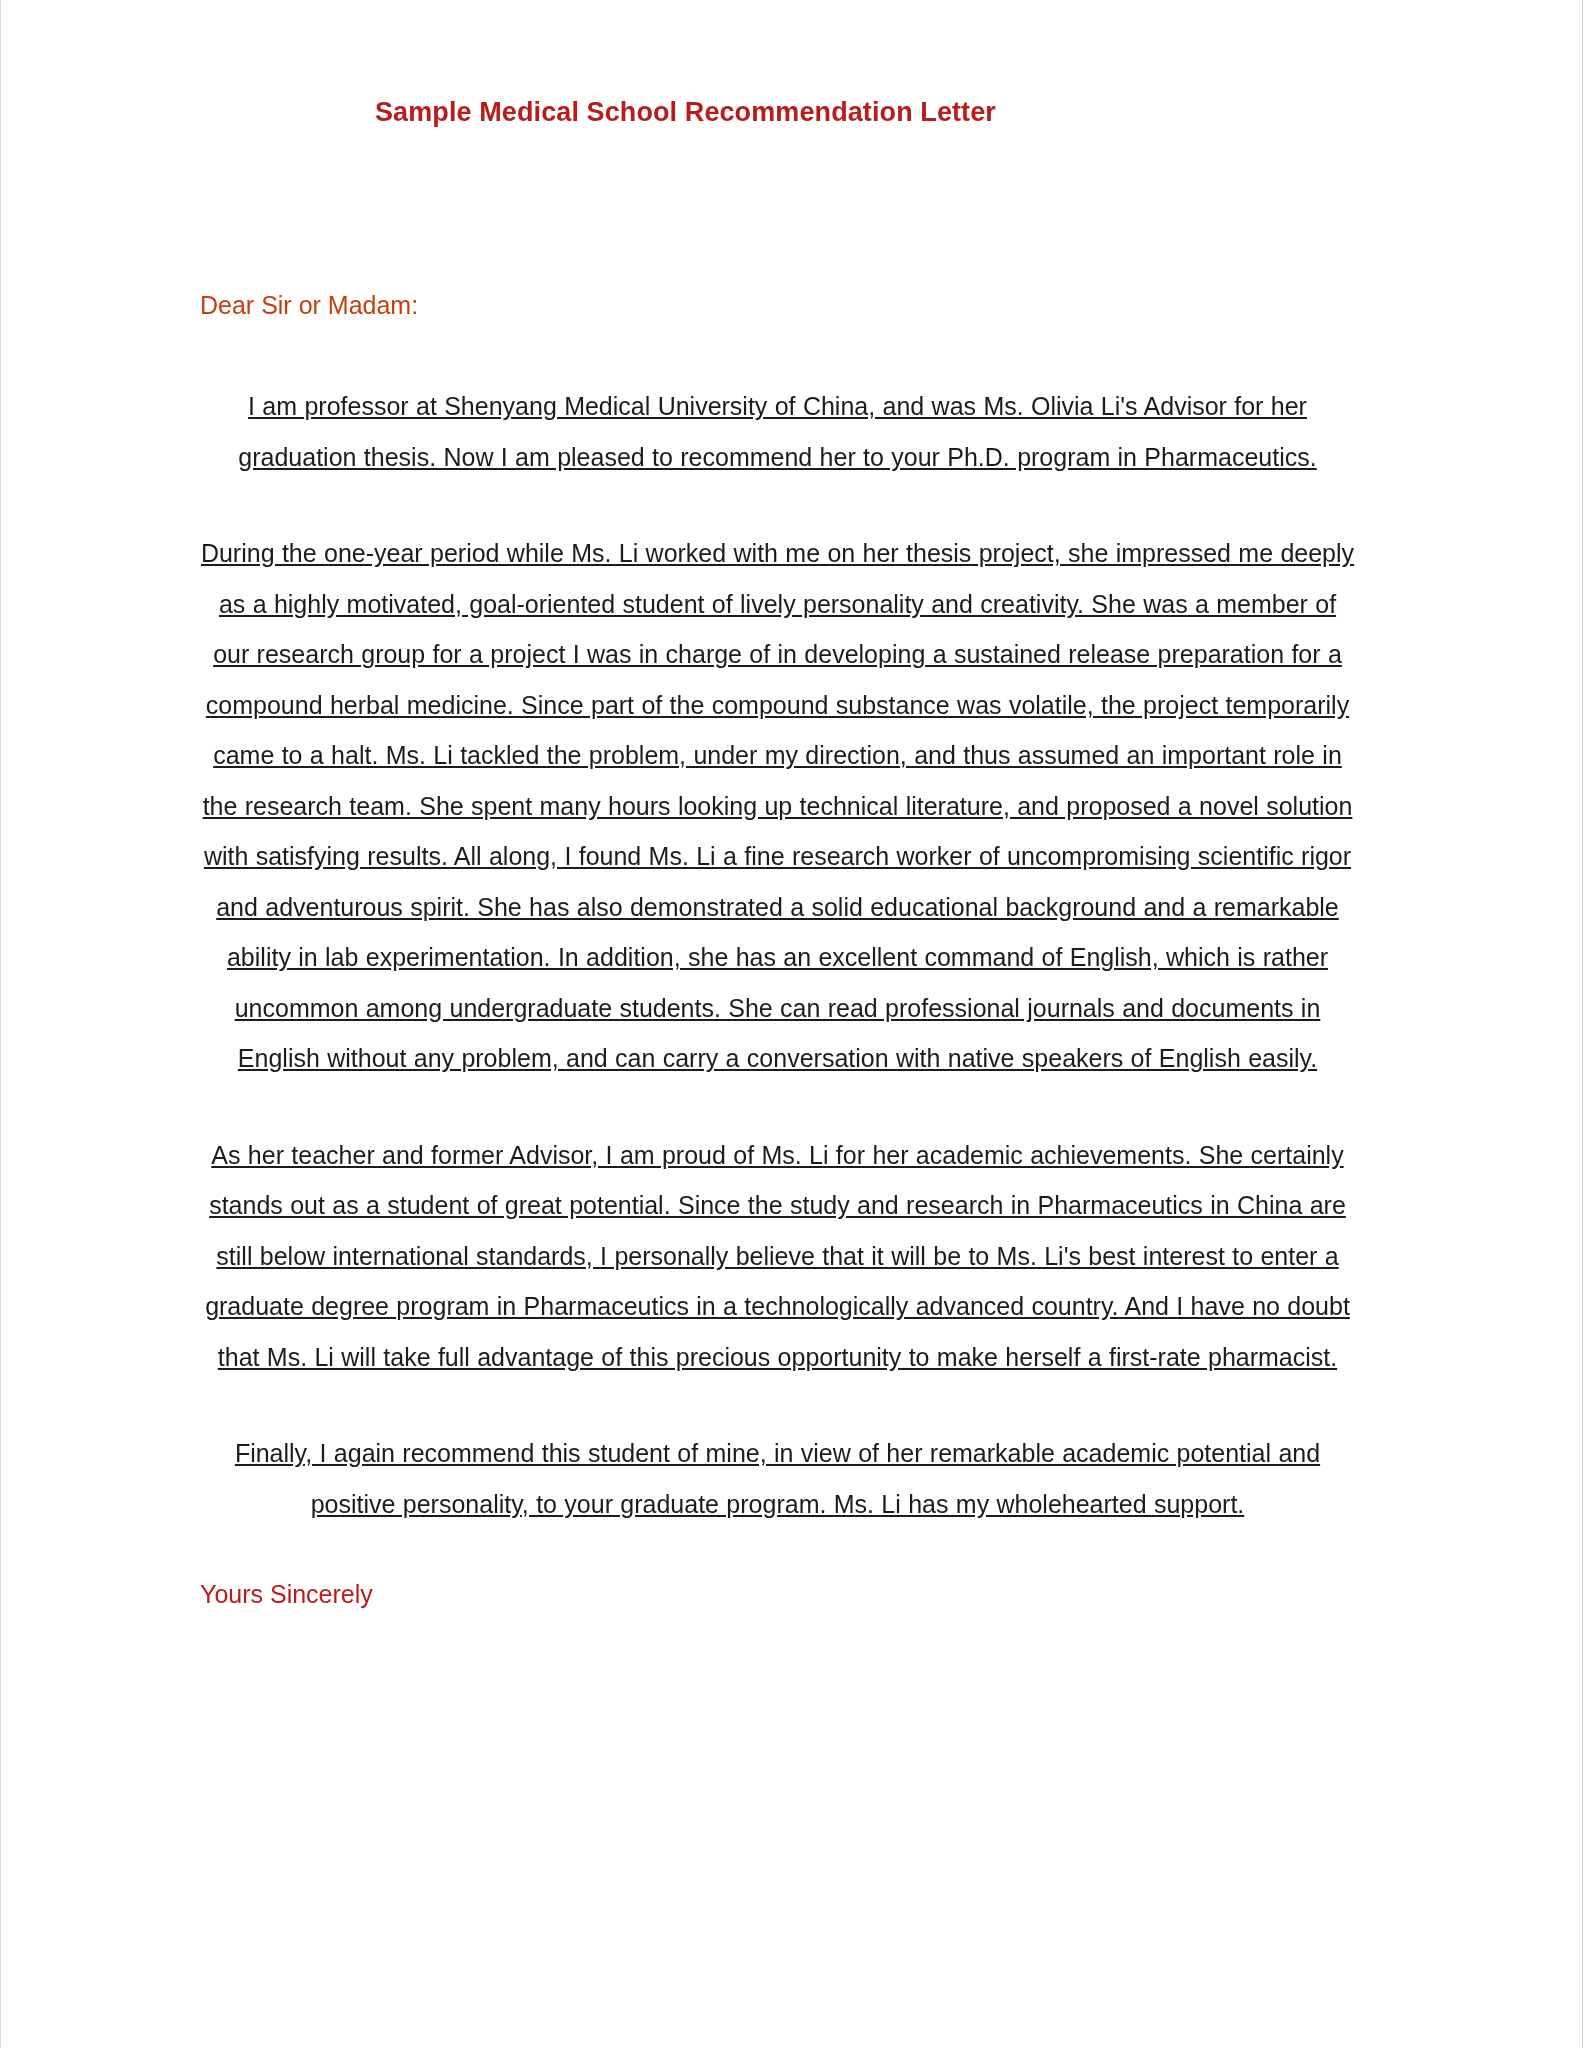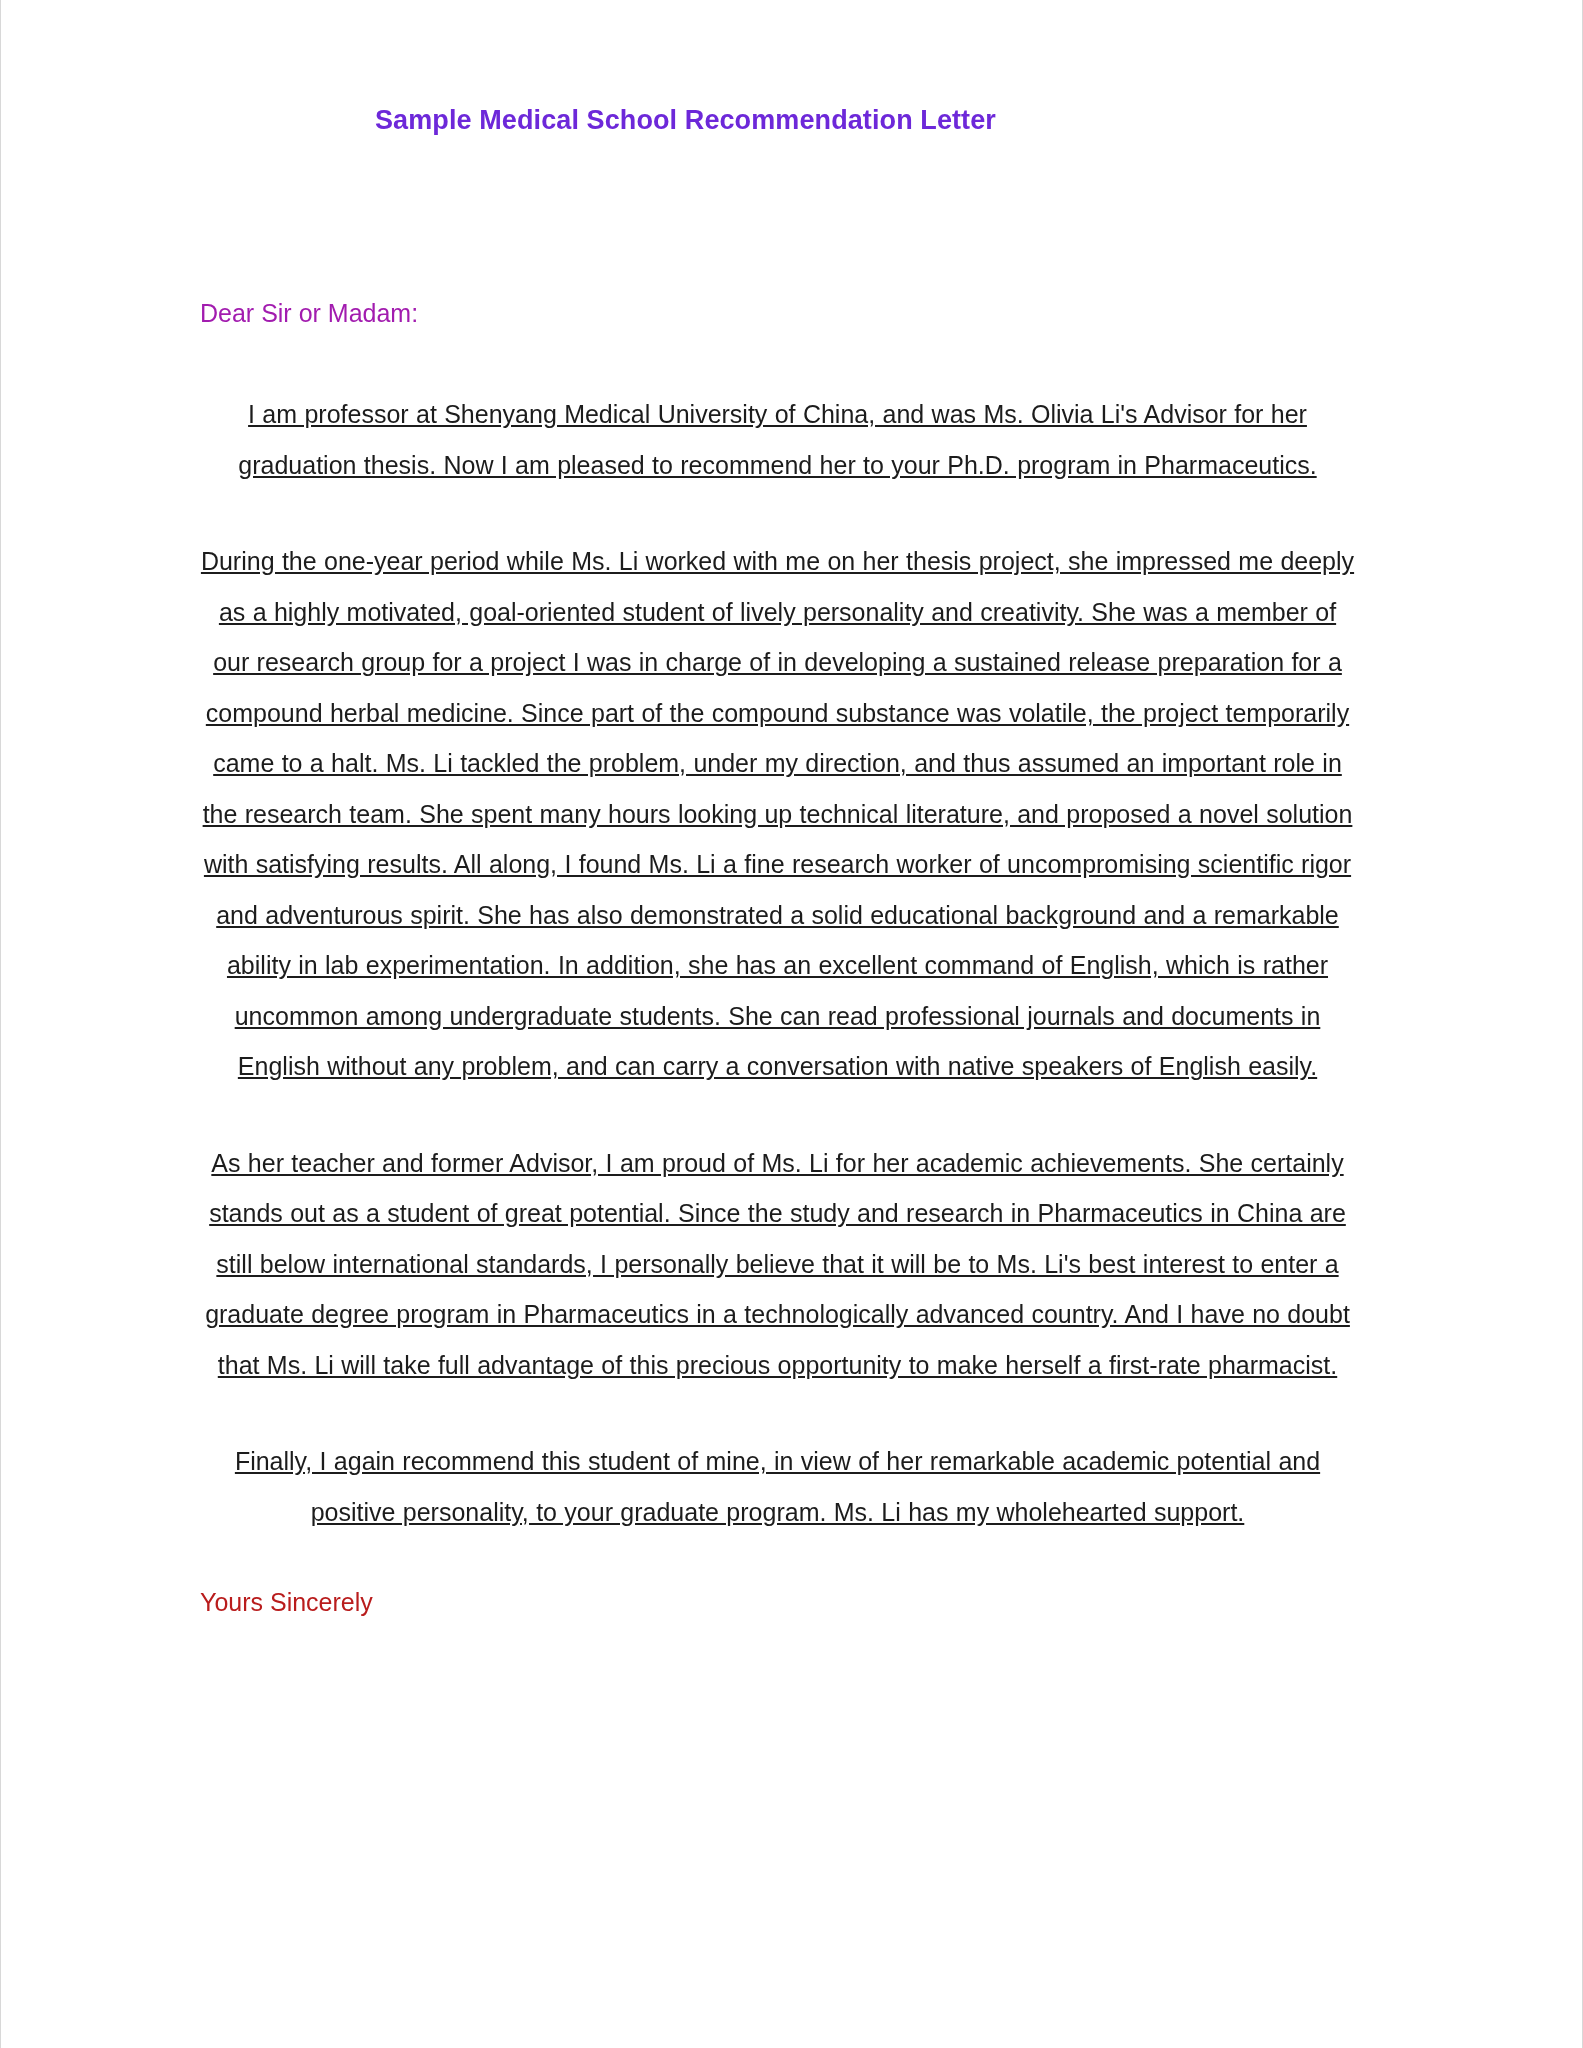--- a/index.html
+++ b/index.html
@@ -39,31 +39,31 @@
   .letter-body {
     position: absolute;
     left: 200px;
     top: 96px;
     width: 1155px;
   }
 
   .doc-title {
     font-size: 27px;
     font-weight: bold;
-    color: #6d28d9;
+    color: #b91c1c;
     letter-spacing: 0.1px;
-    margin: 8px 0 0 175px;
+    margin: 0 0 0 175px;
     line-height: 1.25;
     white-space: nowrap;
   }
 
   .salutation {
     font-size: 25px;
     line-height: 1.9;
-    color: #a21caf;
+    color: #c2410c;
     margin: 152px 0 0 0;
   }
 
   .para {
     font-size: 25px;
     line-height: 2.02;
     color: #1c1c1c;
     margin: 0;
     text-align: center;
     word-spacing: 0.4px;

